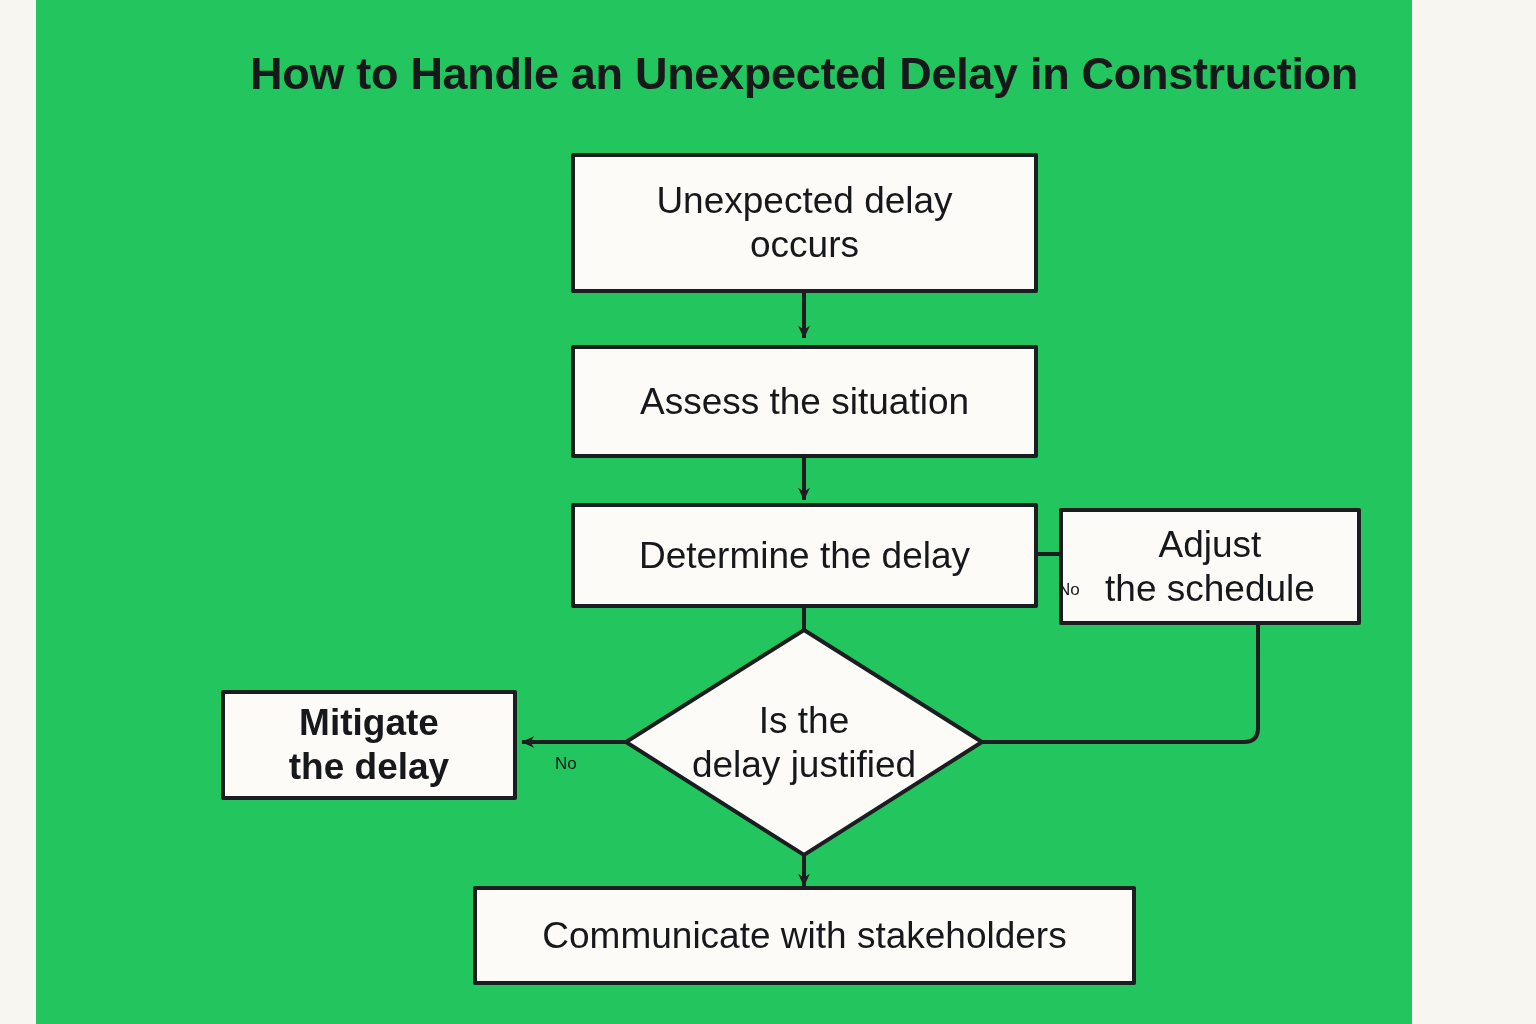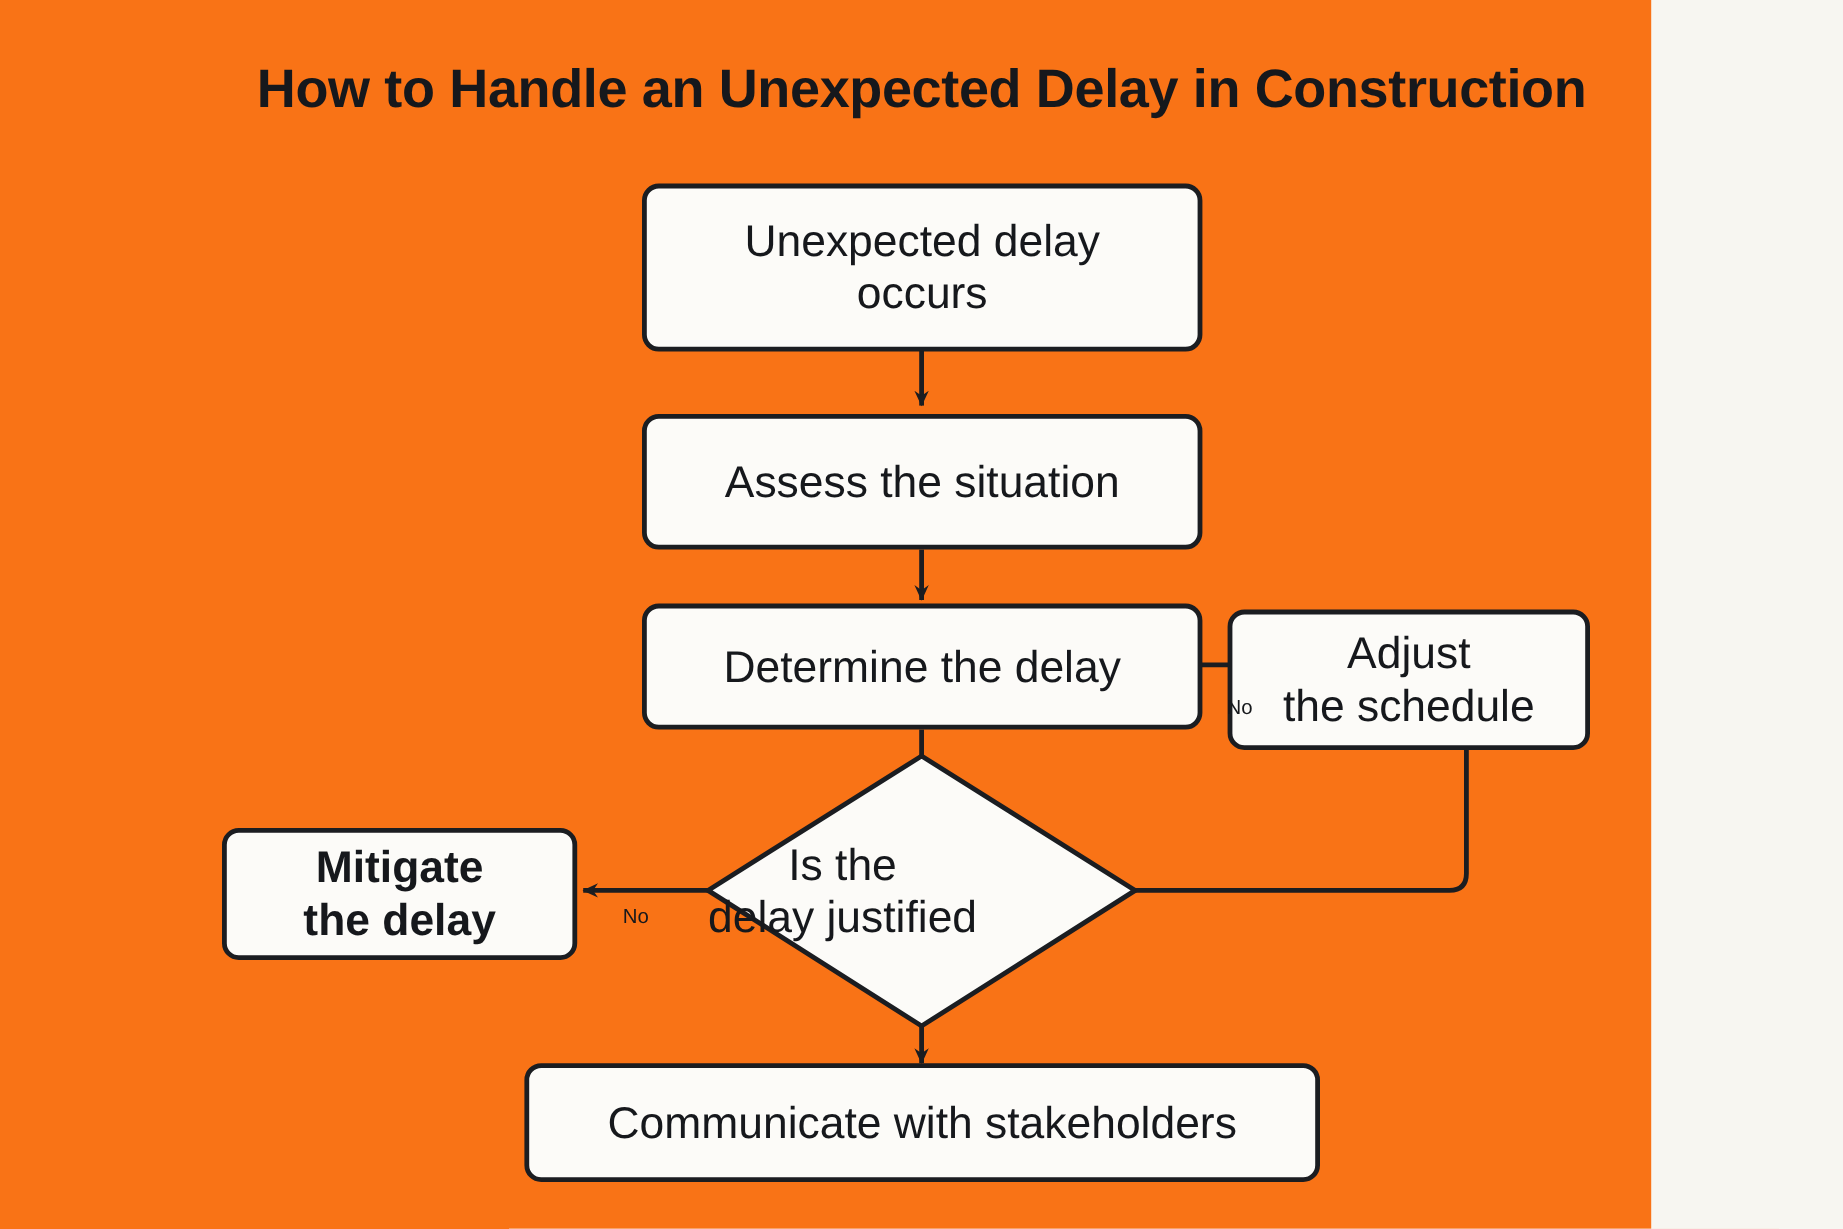--- a/index.html
+++ b/index.html
@@ -8,42 +8,43 @@
     padding: 0;
     background: #f7f6f1;
   }
   body {
     font-family: "Liberation Sans", sans-serif;
   }
   #canvas {
     position: relative;
     width: 1376px;
     height: 1024px;
-    background: #f97316;
+    background: #22c55e;
     overflow: hidden;
+    margin-left: 36px;
   }
   #title {
     position: absolute;
     left: 0;
     top: 48px;
     width: 1536px;
     text-align: center;
     font-family: "Liberation Sans", sans-serif;
     font-size: 45px;
     font-weight: bold;
     letter-spacing: -0.3px;
     color: #16181c;
     white-space: nowrap;
   }
   .node {
     position: absolute;
     box-sizing: border-box;
     background: #fcfbf8;
     border: 4px solid #1b1d21;
-    border-radius: 14px;
+    border-radius: 2px;
     display: flex;
     align-items: center;
     justify-content: center;
     text-align: center;
     color: #16181c;
     font-family: "Liberation Sans", sans-serif;
     font-size: 37px;
     line-height: 1.18;
     font-weight: normal;
   }
@@ -56,21 +57,21 @@
     position: absolute;
   }
   .diamond-label {
     position: absolute;
     left: 0;
     top: 0;
     width: 100%;
     height: 100%;
     display: flex;
     align-items: center;
-    justify-content: flex-start;
+    justify-content: center;
     text-align: center;
     color: #16181c;
     font-family: "Liberation Sans", sans-serif;
     font-size: 37px;
     line-height: 1.18;
     pointer-events: none;
   }
   .diamond-label .txt { white-space: pre-line; }
   .edge-label {
     position: absolute;

